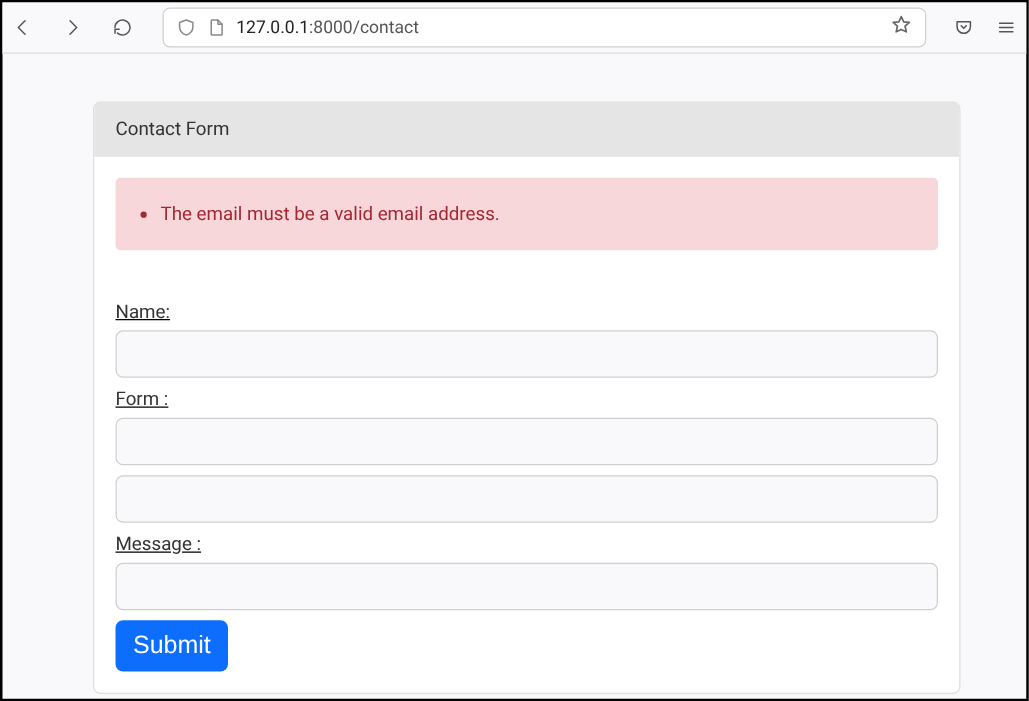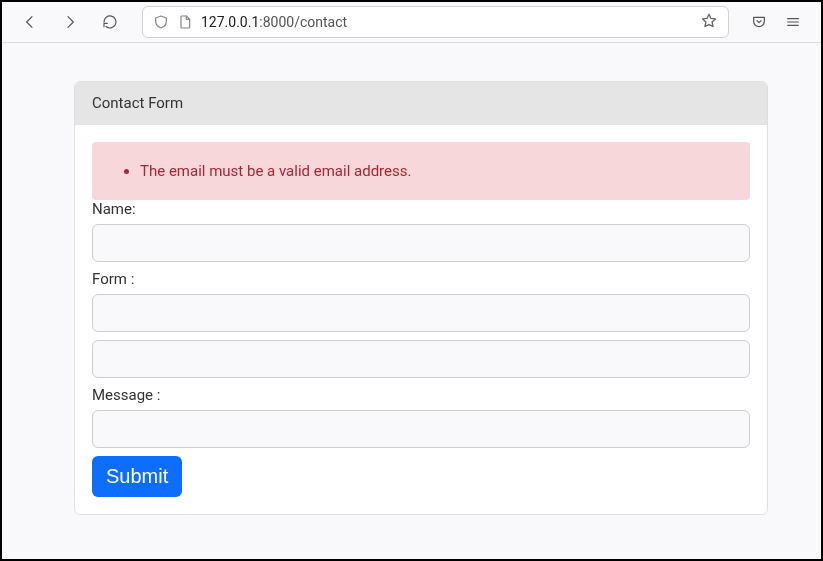--- a/index.html
+++ b/index.html
@@ -1,34 +1,34 @@
 <!DOCTYPE html>
 <html><head>
 <meta charset="utf-8">
 <style>
 *{box-sizing:border-box;margin:0;padding:0;}
 html,body{width:823px;height:561px;overflow:hidden;font-family:-apple-system,BlinkMacSystemFont,"Segoe UI",Roboto,sans-serif;}
 body{background:#000;padding:2px;}
 .viewport{width:819px;height:557px;background:#f9f9fb;display:flex;flex-direction:column;}
-.toolbar{height:41px;background:#f9f9fb;border-bottom:1px solid #dcdcdc;display:flex;align-items:center;padding:0 12px;gap:8px;}
+.toolbar{height:41px;background:#f9f9fb;border-bottom:1px solid #dcdcdc;display:flex;align-items:center;padding:0 0;gap:8px;}
 .nav-btn{width:32px;height:32px;display:flex;align-items:center;justify-content:center;border:none;background:transparent;border-radius:4px;color:#555;}
 .nav-btn svg{width:16px;height:16px;}
 .urlbar{flex:1;height:32px;background:#fff;border:1px solid #d0d0d0;border-radius:6px;margin:0 6px 0 8px;display:flex;align-items:center;padding:0 10px;gap:8px;font-size:14px;color:#888;}
 .urlbar .url-text{color:#555;}
 .urlbar .url-text .host{color:#222;}
 .urlbar .star{margin-left:auto;color:#666;}
 .right-icons{display:flex;align-items:center;gap:2px;}
 .content{flex:1;overflow:auto;padding:38px 72px;}
 .card{width:694px;background:#fff;border:1px solid #dedede;border-radius:6px;overflow:hidden;}
 .card-header{background:#e5e5e5;border-bottom:1px solid #e2e2e2;padding:12px 17px;font-size:15px;color:#333;}
 .card-body{padding:17px;}
-.alert{background:#f8d7da;border-radius:4px;padding:20px 28px;}
+.alert{background:#f8d7da;border-radius:4px;padding:20px 16px;margin-bottom:40px;}
 .alert ul{list-style:disc;padding-left:20px;}
 .alert li{color:#a32834;font-size:15px;}
-.form-group{margin-bottom:0;}
+.form-group{margin-bottom:0;text-decoration:underline;}
 .form-label{display:block;font-size:15px;color:#333;margin-bottom:6px;}
 .form-control{width:100%;height:38px;background:#f9f9fb;border:1px solid #cfcfcf;border-radius:6px;padding:0 12px;font-size:15px;margin-bottom:8px;}
 .btn-primary{background:#0d6efd;color:#fff;border:none;border-radius:6px;padding:9px 14px;font-size:20px;cursor:pointer;}
 svg{stroke:currentColor;fill:none;stroke-width:1.8;stroke-linecap:round;stroke-linejoin:round;}
 </style>
 </head>
 <body>
 
 <div class="viewport">
   <div class="toolbar">

